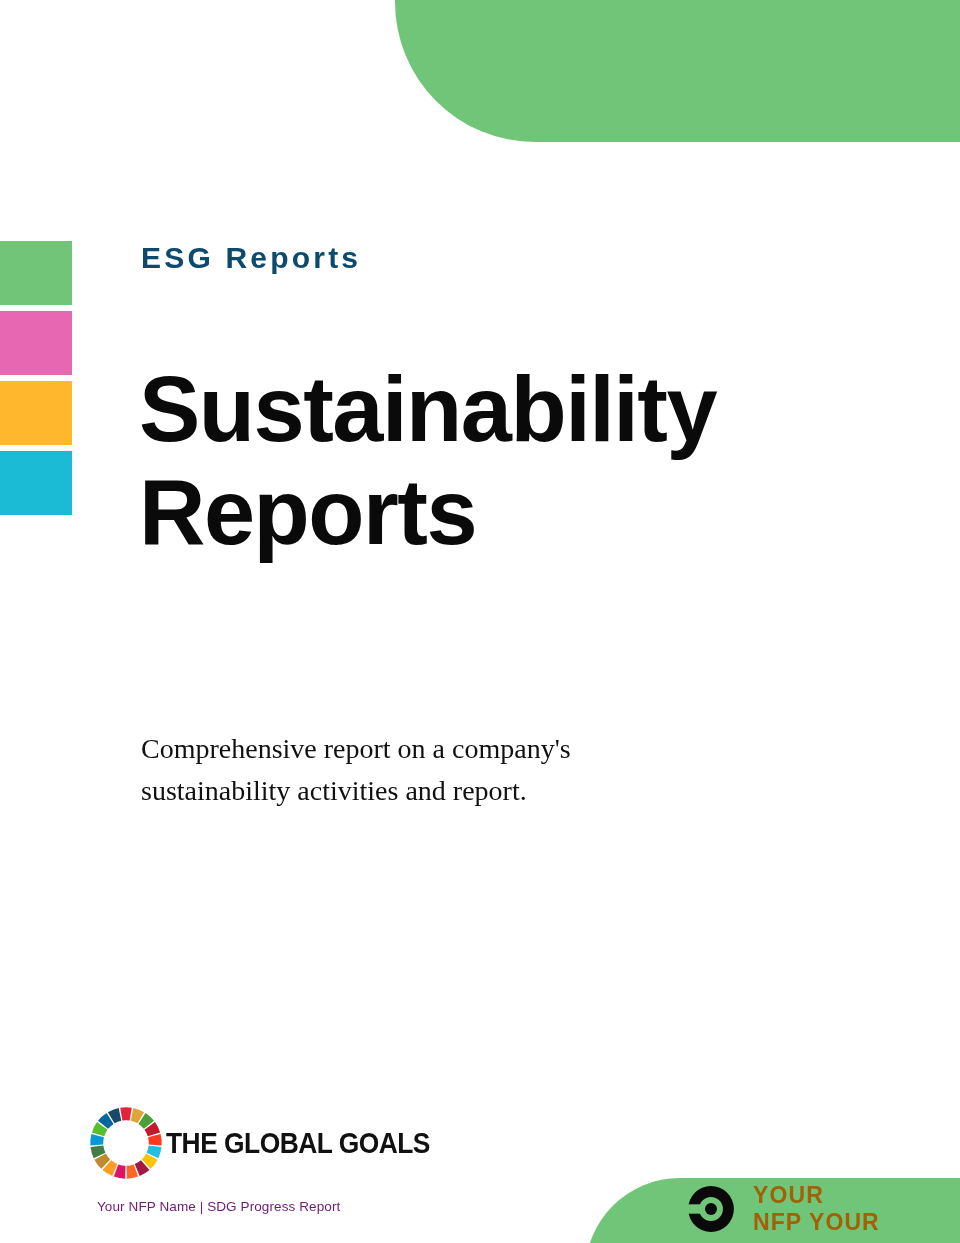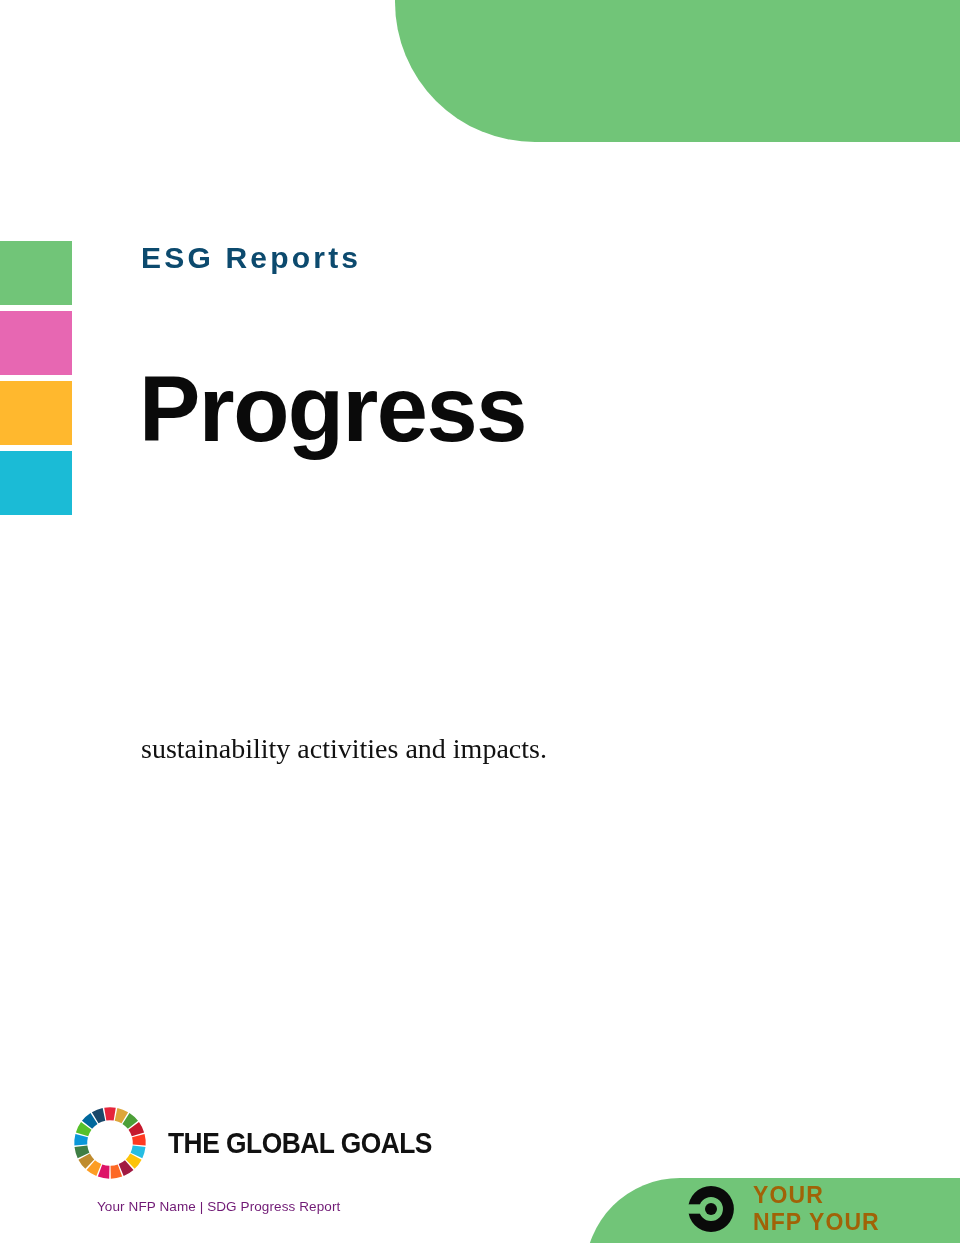--- a/index.html
+++ b/index.html
@@ -83,25 +83,25 @@
     font-size: 28px;
     line-height: 1.5;
     color: #111111;
     text-align: justify;
   }
   .subtitle .last { text-align: left; }
 
   
   .sdg-lockup {
     position: absolute;
-    left: 72px;
+    left: 88px;
     top: 1105px;
     display: flex;
     align-items: center;
-    gap: 20px;
+    gap: 2px;
   }
   .sdg-wheel { width: 76px; height: 76px; display: block; }
   .sdg-wordmark {
     font-family: "Liberation Sans Narrow", "Liberation Sans", sans-serif;
     font-size: 30px;
     font-weight: bold;
     letter-spacing: -0.6px;
     color: #111111;
     white-space: nowrap;
     transform: scaleX(0.88);
@@ -146,25 +146,27 @@
 <div class="swatches">
   <div class="swatch" style="background:#71C578"></div>
   <div class="swatch" style="background:#E767B2"></div>
   <div class="swatch" style="background:#FFB82E"></div>
   <div class="swatch" style="background:#1BBBD6"></div>
 </div>
 
 <div class="eyebrow">ESG Reports</div>
 
 <h1 class="title">
-  <span class="line">Progress</span>
+  <span class="line">Sustainability</span>
+  <span class="line">Reports</span>
 </h1>
 
 <div class="subtitle">
-  <div class="last">sustainability activities and impacts.</div>
+  <div>Comprehensive report on a company's</div>
+  <div class="last">sustainability activities and report.</div>
 </div>
 
 <div class="sdg-lockup">
   <span>
     <svg class="sdg-wheel" viewBox="0 0 100 100" aria-hidden="true">
       <g id="sdg-ring">
           <path d="M42.41 3.62 A47 47 0 0 1 57.59 3.62 L54.84 20.39 A30 30 0 0 0 45.16 20.39 Z" fill="#E5243B"></path>
           <path d="M59.68 4.01 A47 47 0 0 1 73.83 9.49 L65.21 24.14 A30 30 0 0 0 56.18 20.64 Z" fill="#DDA63A"></path>
           <path d="M75.64 10.61 A47 47 0 0 1 86.85 20.83 L73.52 31.38 A30 30 0 0 0 66.37 24.86 Z" fill="#4C9F38"></path>
           <path d="M88.14 22.53 A47 47 0 0 1 94.90 36.12 L78.66 41.14 A30 30 0 0 0 74.34 32.47 Z" fill="#C5192D"></path>

